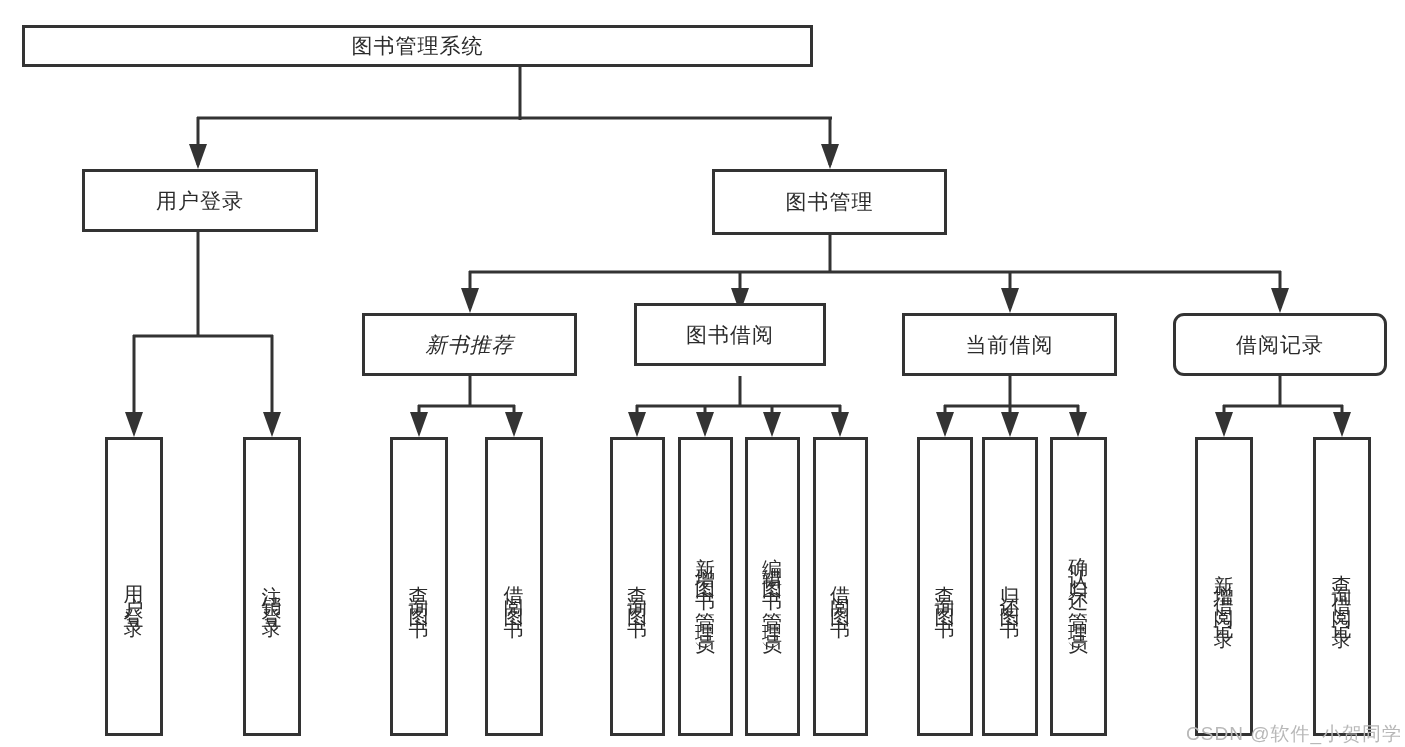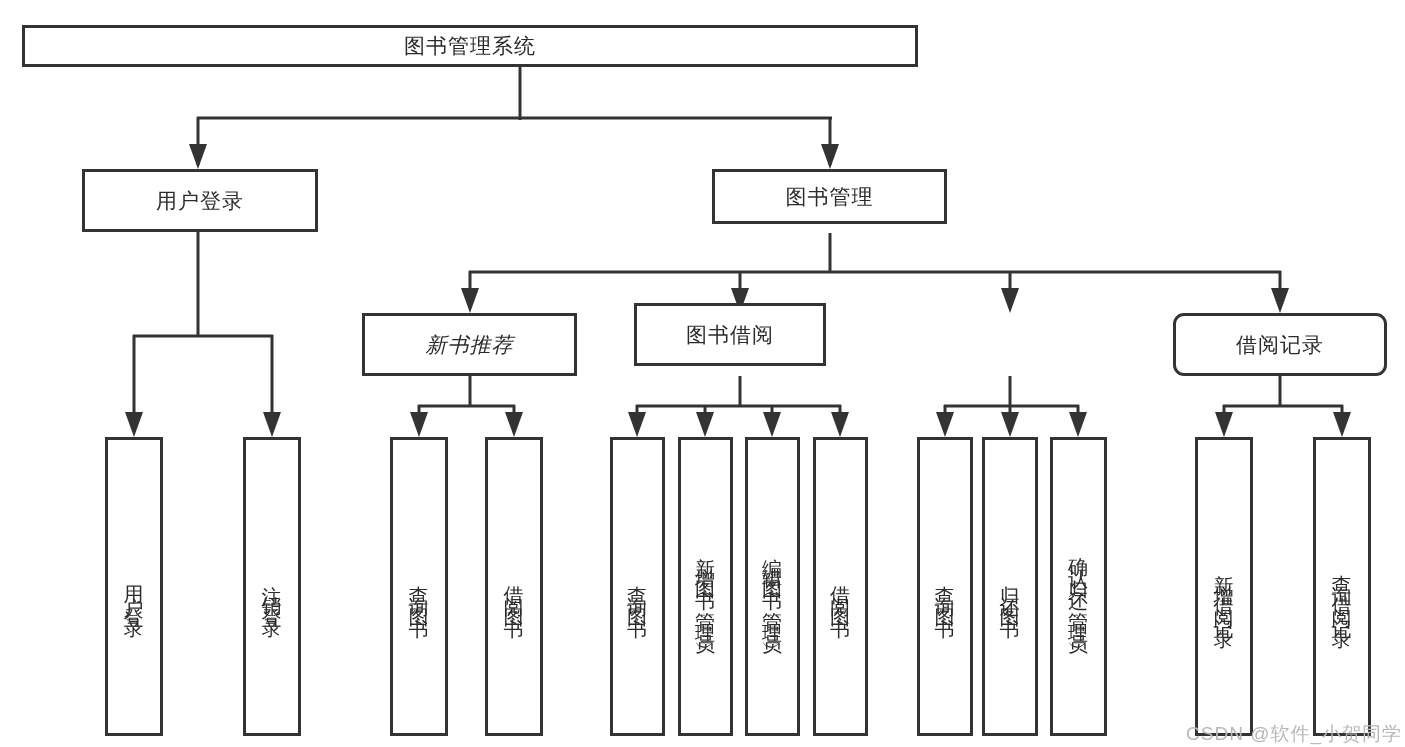--- a/index.html
+++ b/index.html
@@ -87,27 +87,28 @@
     <polygon points="1069,412 1087,412 1078,437" stroke="none"></polygon>
 
     <line x1="1280" y1="376" x2="1280" y2="407"></line>
     <line x1="1223" y1="406" x2="1343" y2="406"></line>
     <line x1="1224" y1="405" x2="1224" y2="432"></line>
     <line x1="1342" y1="405" x2="1342" y2="432"></line>
     <polygon points="1215,412 1233,412 1224,437" stroke="none"></polygon>
     <polygon points="1333,412 1351,412 1342,437" stroke="none"></polygon>
   </svg>
 
-  <div class="node" style="left:22px; top:25px; width:896px; height:42px;">图书管理系统</div>
+  <div class="node" style="left:22px; top:25px; width:791px; height:42px;">图书管理系统</div>
 
   <div class="node" style="left:82px; top:169px; width:236px; height:63px;">用户登录</div>
-  <div class="node" style="left:712px; top:169px; width:235px; height:55px;">图书管理</div>
+  <div class="node" style="left:712px; top:169px; width:235px; height:66px;">图书管理</div>
 
   <div class="node" style="left:362px; top:313px; width:215px; height:63px;font-style:italic;">新书推荐</div>
   <div class="node" style="left:634px; top:303px; width:192px; height:63px;">图书借阅</div>
+  <div class="node" style="left:902px; top:313px; width:215px; height:63px;">当前借阅</div>
   <div class="node" style="left:1173px; top:313px; width:214px; height:63px;border-radius:11px;">借阅记录</div>
 
   <div class="node vert" style="left:105px; top:437px; width:58px; height:299px;">用户登录</div>
   <div class="node vert" style="left:243px; top:437px; width:58px; height:299px;">注销登录</div>
 
   <div class="node vert" style="left:390px; top:437px; width:58px; height:299px;">查询图书</div>
   <div class="node vert" style="left:485px; top:437px; width:58px; height:299px;">借阅图书</div>
 
   <div class="node vert" style="left:610px; top:437px; width:55px; height:299px;">查询图书</div>
   <div class="node vert" style="left:678px; top:437px; width:55px; height:299px;">新增图书（管理员）</div>

